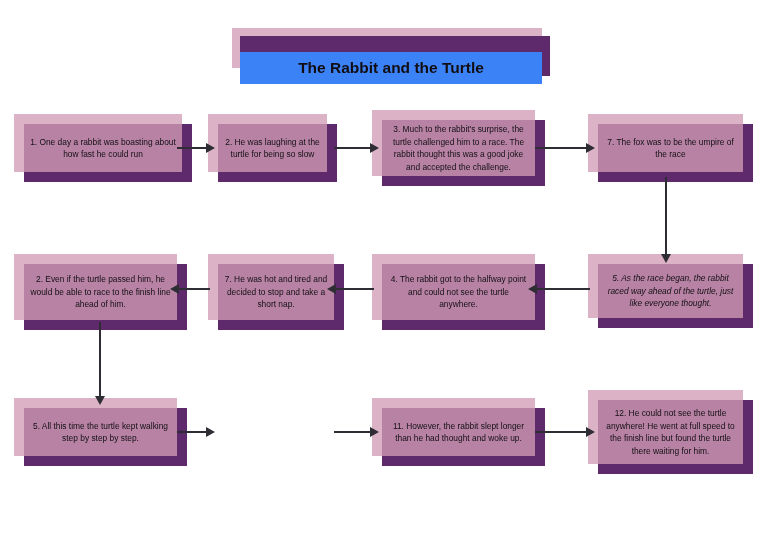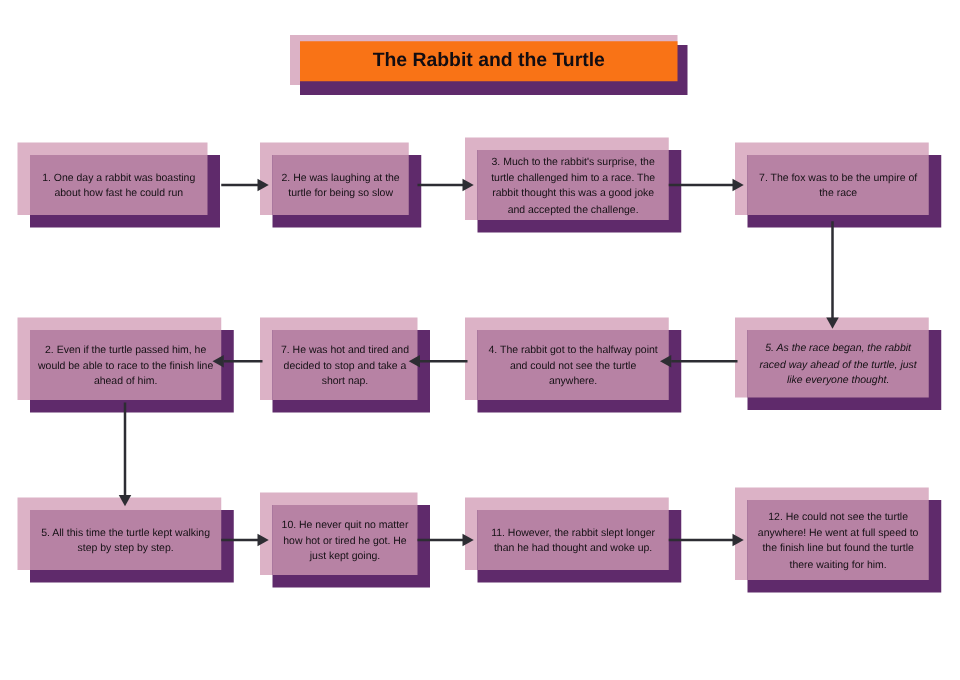--- a/index.html
+++ b/index.html
@@ -66,21 +66,21 @@
 
   
   #title-node {
     left: 232px;
     top: 28px;
     width: 310px;
     height: 40px;
   }
   #title-node .back  { background: #dcb2c6; }
   #title-node .shadow{ left: 8px; top: 8px; background: #5f2a6b; }
-  #title-node .face  { left: 8px; top: 5px; width: calc(100% - 8px); height: calc(100% - 8px); background: #f97316; }
+  #title-node .face  { left: 8px; top: 24px; width: calc(100% - 8px); height: calc(100% - 8px); background: #3b82f6; }
   #title-node .face span {
     font-size: 15.5px;
     line-height: 18px;
     font-weight: bold;
     color: #120d12;
   }
 
   
   .hline, .vline {
     position: absolute;
@@ -115,21 +115,21 @@
 <div id="canvas">
 
   <div class="node" id="title-node">
     <div class="back"></div>
     <div class="shadow"></div>
     <div class="face">
       <span>The Rabbit and the Turtle</span>
     </div>
   </div>
 
-  <div class="node" style="left:14px; top:114px; width:152px; height:58px;">
+  <div class="node" style="left:14px; top:114px; width:168px; height:58px;">
     <div class="back"></div>
     <div class="shadow"></div>
     <div class="face">
       <span>1. One day a rabbit was boasting about how fast he could run</span>
     </div>
   </div>
 
   <div class="node" style="left:208px; top:114px; width:119px; height:58px;">
     <div class="back"></div>
     <div class="shadow"></div>
@@ -187,27 +187,20 @@
   </div>
 
   <div class="node" style="left:14px; top:398px; width:163px; height:58px;">
     <div class="back"></div>
     <div class="shadow"></div>
     <div class="face">
       <span>5. All this time the turtle kept walking step by step by step.</span>
     </div>
   </div>
 
-  <div class="node" style="left:208px; top:394px; width:126px; height:66px;">
-    <div class="back"></div>
-    <div class="shadow"></div>
-    <div class="face">
-      <span>10. He never quit no matter how hot or tired he got. He just kept going.</span>
-    </div>
-  </div>
 
   <div class="node" style="left:372px; top:398px; width:163px; height:58px;">
     <div class="back"></div>
     <div class="shadow"></div>
     <div class="face">
       <span>11. However, the rabbit slept longer than he had thought and woke up.</span>
     </div>
   </div>
 
   <div class="node" style="left:588px; top:390px; width:155px; height:74px;border-radius:29px;">

